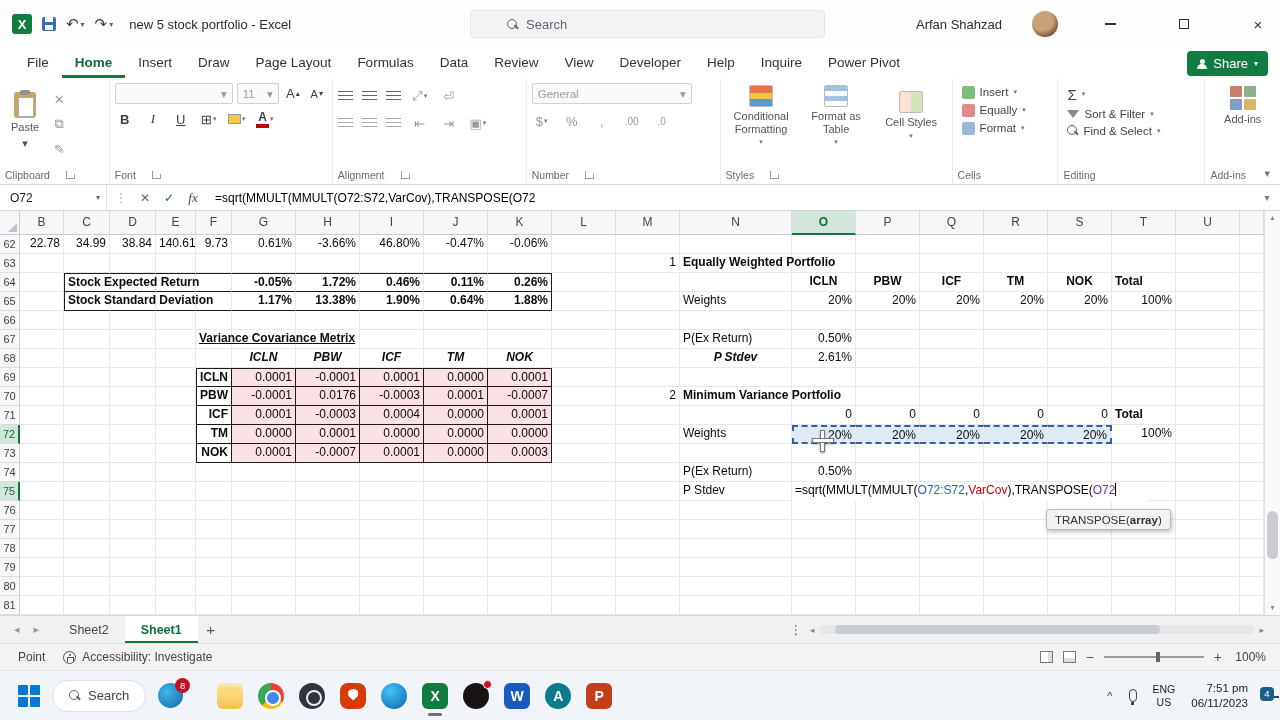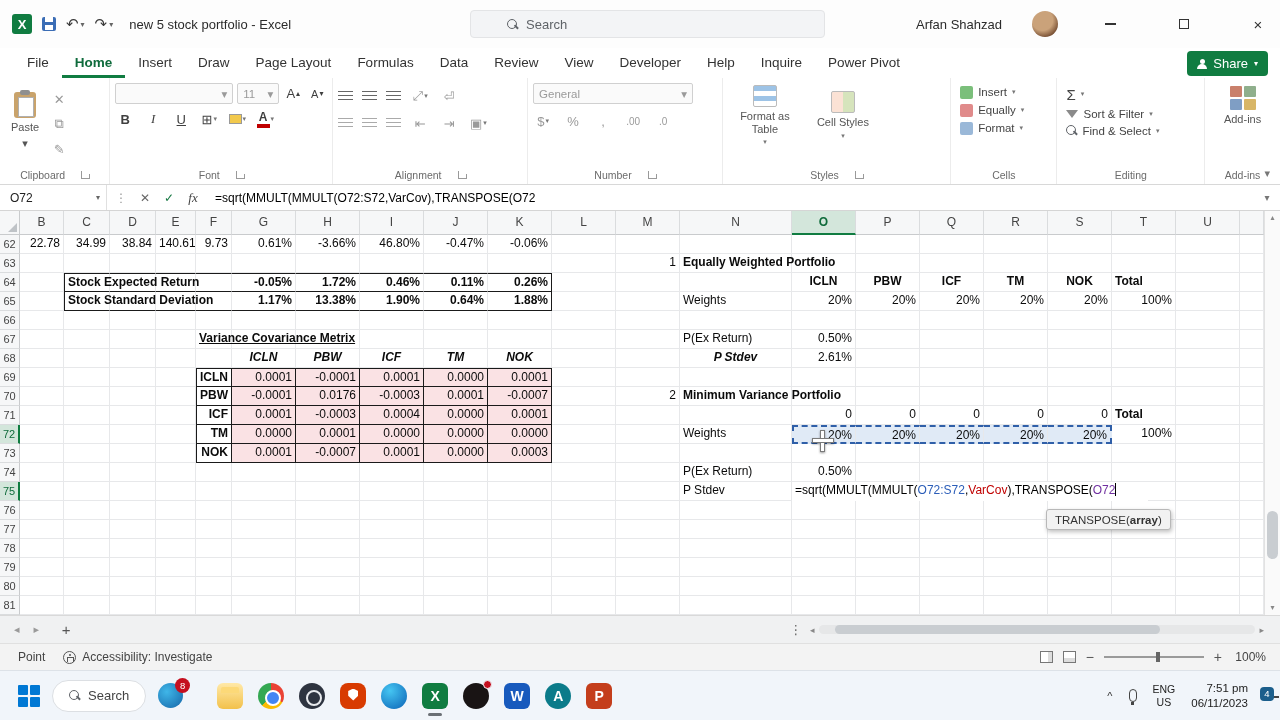--- a/index.html
+++ b/index.html
@@ -33,21 +33,21 @@
   .rtab.active{font-weight:700;color:#0F6B3C;box-shadow:inset 0 -3px 0 #107C41;}
   .sharebtn{position:absolute;right:12px;top:51px;height:25px;background:#107C41;color:#fff;border-radius:4px;display:flex;align-items:center;gap:6px;padding:0 10px;font-size:13px;}
   .sharebtn .pers{width:10px;height:10px;position:relative;}
   .sharebtn .pers::before{content:"";position:absolute;left:3px;top:0;width:5px;height:5px;border-radius:50%;background:#fff;}
   .sharebtn .pers::after{content:"";position:absolute;left:0;top:5px;width:10px;height:5px;border-radius:5px 5px 0 0;background:#fff;}
   .sharebtn .dd{font-size:8px;}
 
   
   .ribbon{position:absolute;left:0;top:78px;width:1280px;height:107px;background:#fff;border-bottom:1px solid #D8D8D8;display:flex;align-items:stretch;}
   .grp{display:flex;flex-direction:column;border-right:1px solid #ECECEC;padding:5px 5px 1px;position:relative;}
-  .glabel{margin-top:auto;display:flex;align-items:center;justify-content:center;gap:16px;font-size:10.5px;color:#6b6b6b;padding:3px 0 2px;}
+  .glabel{margin-top:auto;display:flex;align-items:center;gap:16px;font-size:10.5px;color:#6b6b6b;padding:3px 0 2px;}
   .dlg{width:8px;height:8px;border-left:1px solid #9a9a9a;border-bottom:1px solid #9a9a9a;position:relative;}
   .dlg::after{content:"";position:absolute;right:0px;bottom:0px;width:4px;height:4px;border-right:1px solid #9a9a9a;border-bottom:1px solid #9a9a9a;transform:translate(1px,1px);}
   .bigbtn{display:flex;flex-direction:column;align-items:center;gap:3px;font-size:11px;color:#555;padding:3px 6px;text-align:center;line-height:1.15;}
   .ic-paste{width:22px;height:26px;background:#C9A36B;border-radius:3px;position:relative;}
   .ic-paste::before{content:"";position:absolute;left:4px;top:5px;width:14px;height:18px;background:#fff;border:1px solid #b0b0b0;}
   .ic-paste::after{content:"";position:absolute;left:6px;top:-2px;width:10px;height:5px;background:#8f8f8f;border-radius:2px;}
   .row{display:flex;align-items:center;gap:4px;}
   .combo{height:21px;border:1px solid #D0D0D0;background:#FAFAFA;color:#9a9a9a;font-size:11.5px;display:flex;align-items:center;justify-content:space-between;padding:0 5px;border-radius:2px;}
   .gbtn{min-width:20px;height:20px;display:flex;align-items:center;justify-content:center;color:#3f3f3f;font-size:13px;gap:1px;}
   .gbtn.gray{color:#9a9a9a;}
@@ -336,20 +336,25 @@
       <span class="gbtn gray" style="font-size:10px;">.0</span>
     </div>
     <div class="glabel">
         <span>Number</span>
         <span class="dlg"></span>
       </div>
   </div>
 
   <div class="grp" style="width:232px">
     <div class="row">
+      <div class="rbig">
+        <span class="cfic"></span>
+        <span>Conditional Formatting</span>
+        <span class="dd" style="font-size:7px;color:#777;">▾</span>
+      </div>
       <div class="rbig">
         <span class="ftic"></span>
         <span>Format as Table</span>
         <span class="dd" style="font-size:7px;color:#777;">▾</span>
       </div>
       <div class="rbig">
         <span class="csic"></span>
         <span>Cell Styles</span>
         <span class="dd" style="font-size:7px;color:#777;">▾</span>
       </div>
@@ -918,20 +923,24 @@
 <div class="xcursor">
     <span class="v"></span>
     <span class="h"></span>
   </div>
 
 <div class="tabstrip">
   <div class="tnav">
     <span>◂</span>
     <span>▸</span>
   </div>
+  <div style="display:flex;align-items:stretch;">
+      <span class="stab">Sheet2</span>
+      <span class="stab active">Sheet1</span>
+    </div>
   <span class="addsheet">+</span>
   <div class="tdots">⋮</div>
   <div class="hscroll">
     <span class="ar">◂</span>
     <div class="htrack">
         <div class="hthumb"></div>
       </div>
     <span class="ar">▸</span>
   </div>
 </div>

